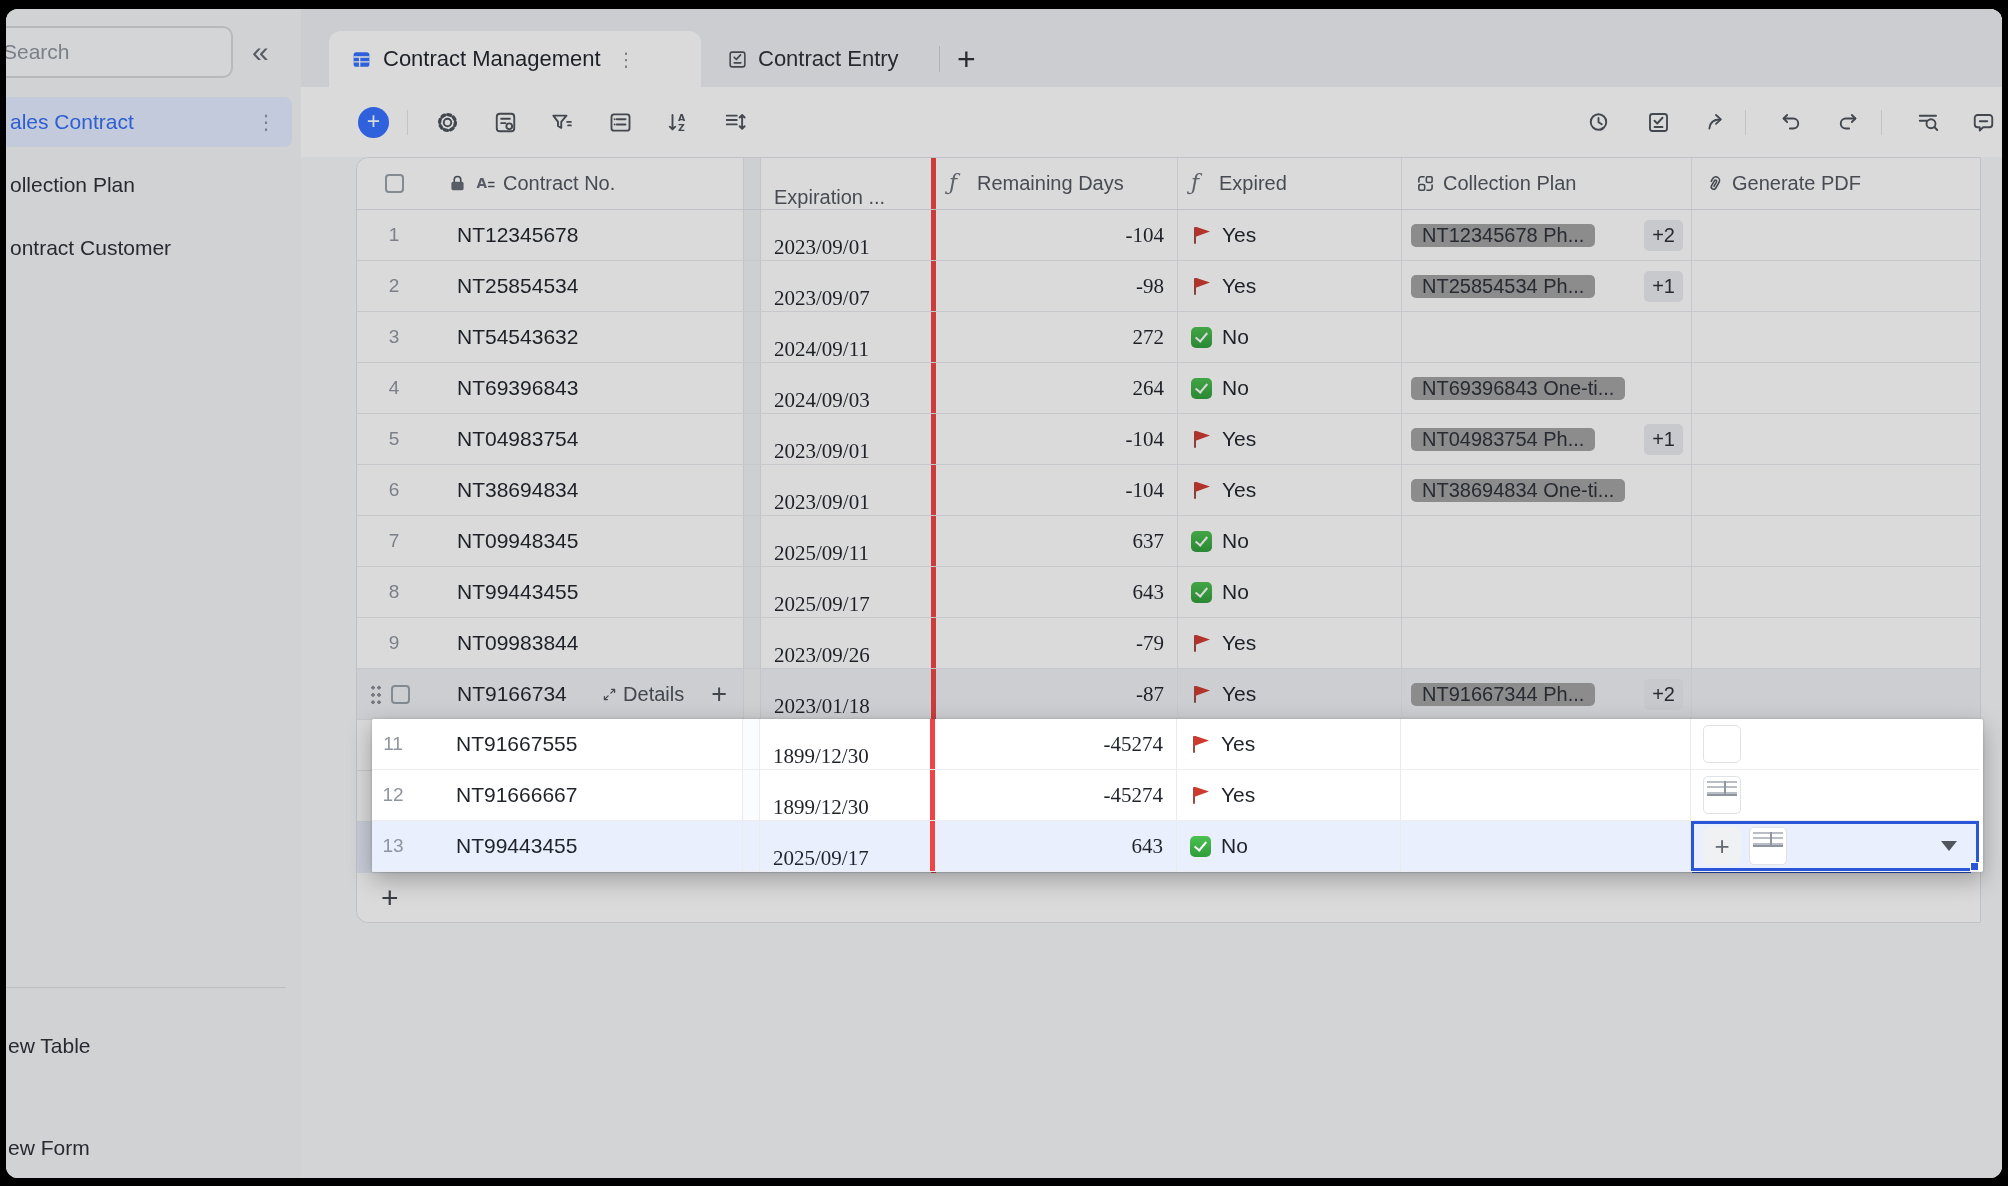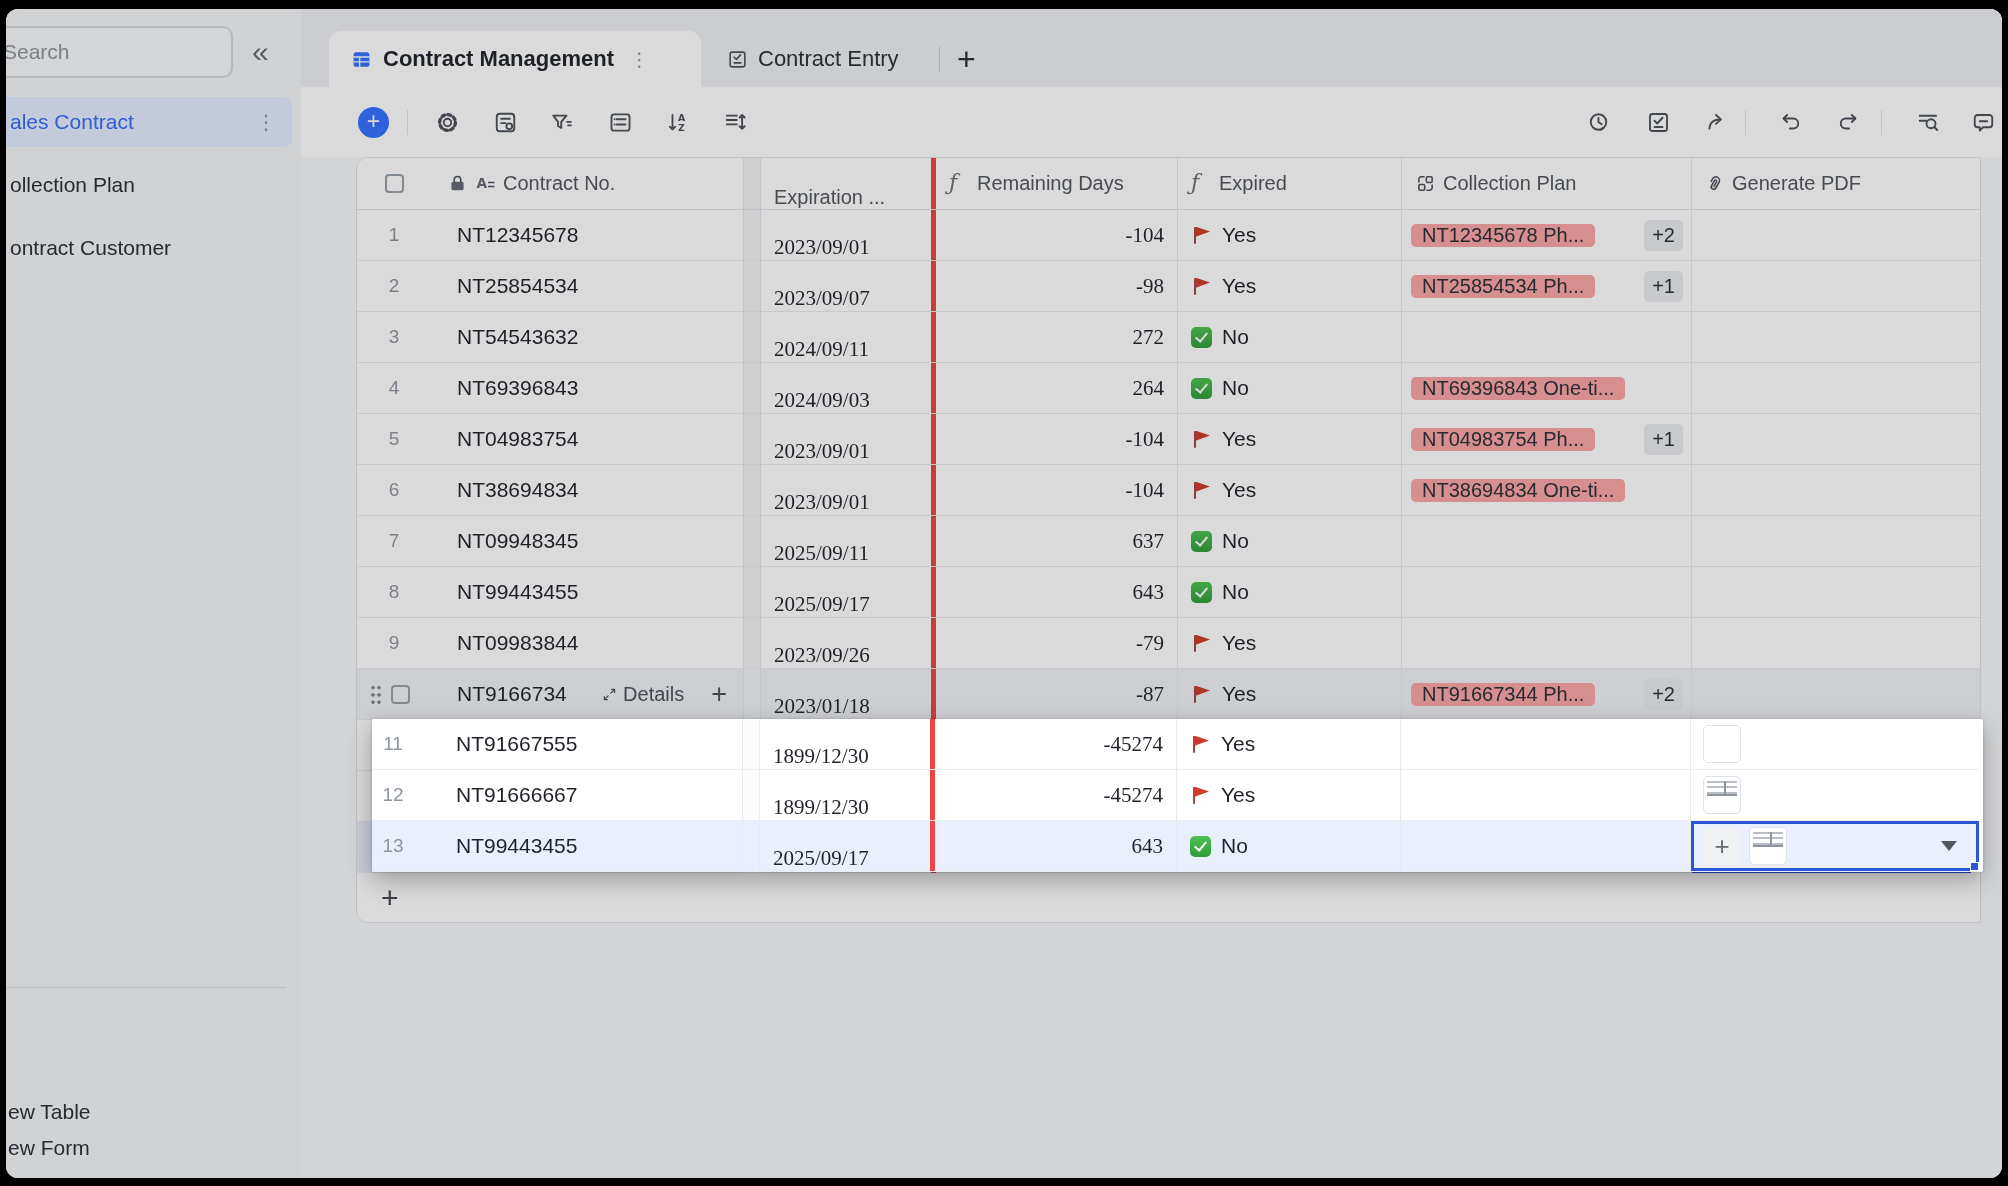--- a/index.html
+++ b/index.html
@@ -17,21 +17,21 @@
   .nav-item.selected{background:#e4ecff;color:#336df4;}
   .nav-item .kebab{margin-left:auto;color:#8f959e;font-size:20px;letter-spacing:0;}
   .side-divider{position:absolute;left:0;top:978px;width:280px;height:1px;background:#dcdfe2;}
   .side-footer-item{position:absolute;left:2px;width:260px;height:50px;display:flex;align-items:center;
     font-size:21px;color:#2b2f36;cursor:pointer;}
   
   .main{position:absolute;left:295px;top:0;right:0;bottom:0;background:#f7f8f9;}
   .tabstrip{position:absolute;left:0;top:0;right:0;height:78px;background:#eef0f3;}
   .tab{position:absolute;top:22px;height:56px;display:flex;align-items:center;cursor:pointer;}
   .tab.active{left:28px;width:372px;background:#fff;border-radius:12px 12px 0 0;padding-left:22px;box-sizing:border-box;}
-  .tab.active .tlabel{font-size:22px;font-weight:700;color:#1f2329;margin-left:11px;}
+  .tab.active .tlabel{font-size:22px;font-weight:400;color:#1f2329;margin-left:11px;}
   .tab.active .kebab{margin-left:16px;color:#8f959e;font-size:19px;}
   .tab.inactive{left:412px;padding-left:14px;}
   .tab.inactive .tlabel{font-size:22px;color:#2b2f36;margin-left:10px;}
   .tabsep{position:absolute;left:638px;top:37px;width:1px;height:26px;background:#cdd0d4;}
   .addtab{position:absolute;left:656px;top:30px;font-size:32px;color:#2b2f36;cursor:pointer;line-height:40px;}
   
   .toolbar{position:absolute;left:0;top:78px;right:0;height:70px;background:#fff;}
   .addrec{position:absolute;left:57px;top:20px;width:31px;height:31px;border-radius:50%;background:#3370ff;
     color:#fff;font-size:23px;display:flex;align-items:center;justify-content:center;cursor:pointer;padding-bottom:2px;box-sizing:border-box;}
   .tsep{position:absolute;top:23px;width:1px;height:25px;background:#e2e4e7;}
@@ -75,21 +75,21 @@
   .details svg{width:17px;height:17px;}
   .rowplus{margin-left:27px;margin-right:6px;font-size:27px;color:#4b5159;cursor:pointer;flex:none;line-height:27px;}
   .flag{width:21px;height:21px;position:relative;flex:none;margin-right:10px;}
   .flag::before{content:"";position:absolute;left:3px;top:2px;width:2px;height:17px;background:#9b4a40;border-radius:1px;}
   .flag::after{content:"";position:absolute;left:4px;top:2px;width:15px;height:12px;background:#cf3a2e;
     clip-path:polygon(0 0,100% 42%,0 88%);}
   .chk{width:21px;height:21px;border-radius:5px;background:linear-gradient(#4cc14f,#2f9d39);position:relative;flex:none;margin-right:10px;}
   .chk::after{content:"";position:absolute;left:7px;top:3px;width:5px;height:10px;border-right:2.6px solid #fff;
     border-bottom:2.6px solid #fff;transform:rotate(40deg);}
   .etext{font-size:21px;color:#1f2329;}
-  .tag{background:#fca5a5;border-radius:5px;padding:0 11px;font-size:20px;color:#2b2f36;white-space:nowrap;
+  .tag{background:#a3a3a3;border-radius:5px;padding:0 11px;font-size:20px;color:#2b2f36;white-space:nowrap;
     overflow:hidden;max-width:215px;flex:none;}
   .badge{background:#e9ebee;border-radius:5px;padding:4px 8px;font-size:20px;color:#2b2f36;margin-left:auto;margin-right:8px;flex:none;}
   .tfoot{height:49px;display:flex;align-items:center;padding-left:24px;border-radius:0 0 0 12px;background:#fff;}
   .tfoot .plus{font-size:30px;color:#40454c;cursor:pointer;line-height:30px;}
   
   .thumb{width:38px;height:38px;border:1.5px solid #dfe2e6;border-radius:5px;background:#fff;box-sizing:border-box;
     position:relative;flex:none;overflow:hidden;}
   .thumb.doc::before{content:"";position:absolute;left:3px;right:3px;top:4px;height:13px;
     background:repeating-linear-gradient(#b9bec6 0 2px,transparent 2px 5.5px);}
   .thumb.doc::after{content:"";position:absolute;left:3px;right:3px;top:4px;height:13px;border-bottom:2px solid #8f959e;
@@ -125,21 +125,21 @@
       <span class="kebab">⋮</span>
     </div>
     <div class="nav-item" style="top:151px">
       <span>ollection Plan</span>
     </div>
     <div class="nav-item" style="top:214px">
       <span>ontract Customer</span>
     </div>
 
     <div class="side-divider"></div>
-    <div class="side-footer-item" style="top:1078px">ew Table</div>
+    <div class="side-footer-item" style="top:1012px">ew Table</div>
     <div class="side-footer-item" style="top:1114px">ew Form</div>
   </aside>
 
   <main class="main">
     <div class="tabstrip">
       <div class="tab active">
         <span class="hicon" id="ic-tab-active">
             <svg viewBox="0 0 20 20">
               <rect x="2.5" y="3" width="15" height="14" rx="2.5" fill="#3370ff"></rect>
               <path d="M2.5 7.6h15M8.2 7.6V17M2.5 12.3h15" stroke="#fff" stroke-width="1.3" fill="none"></path>

